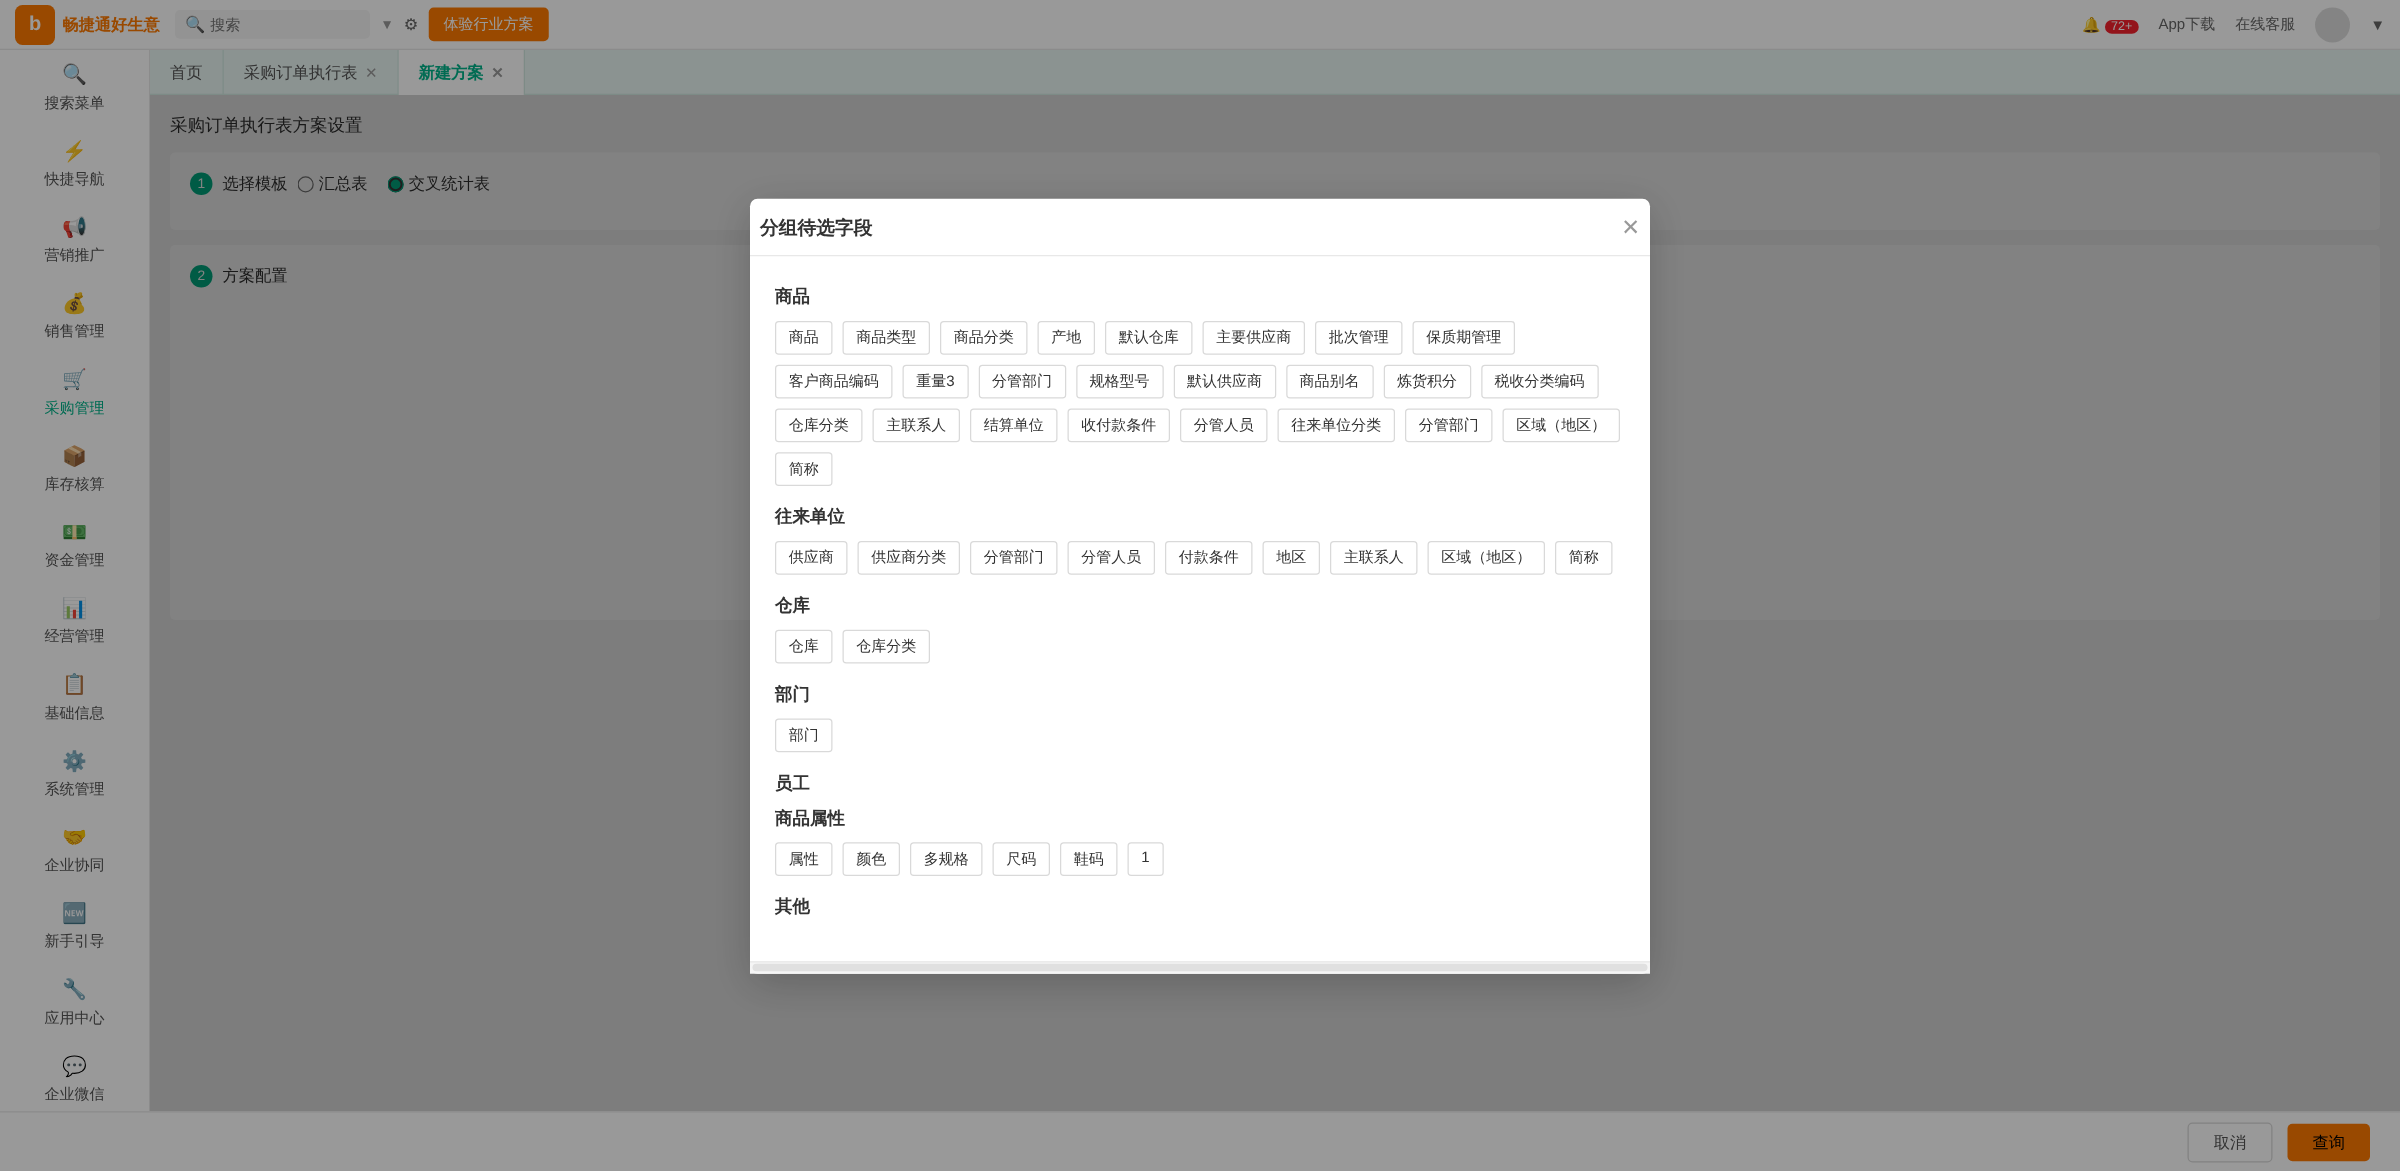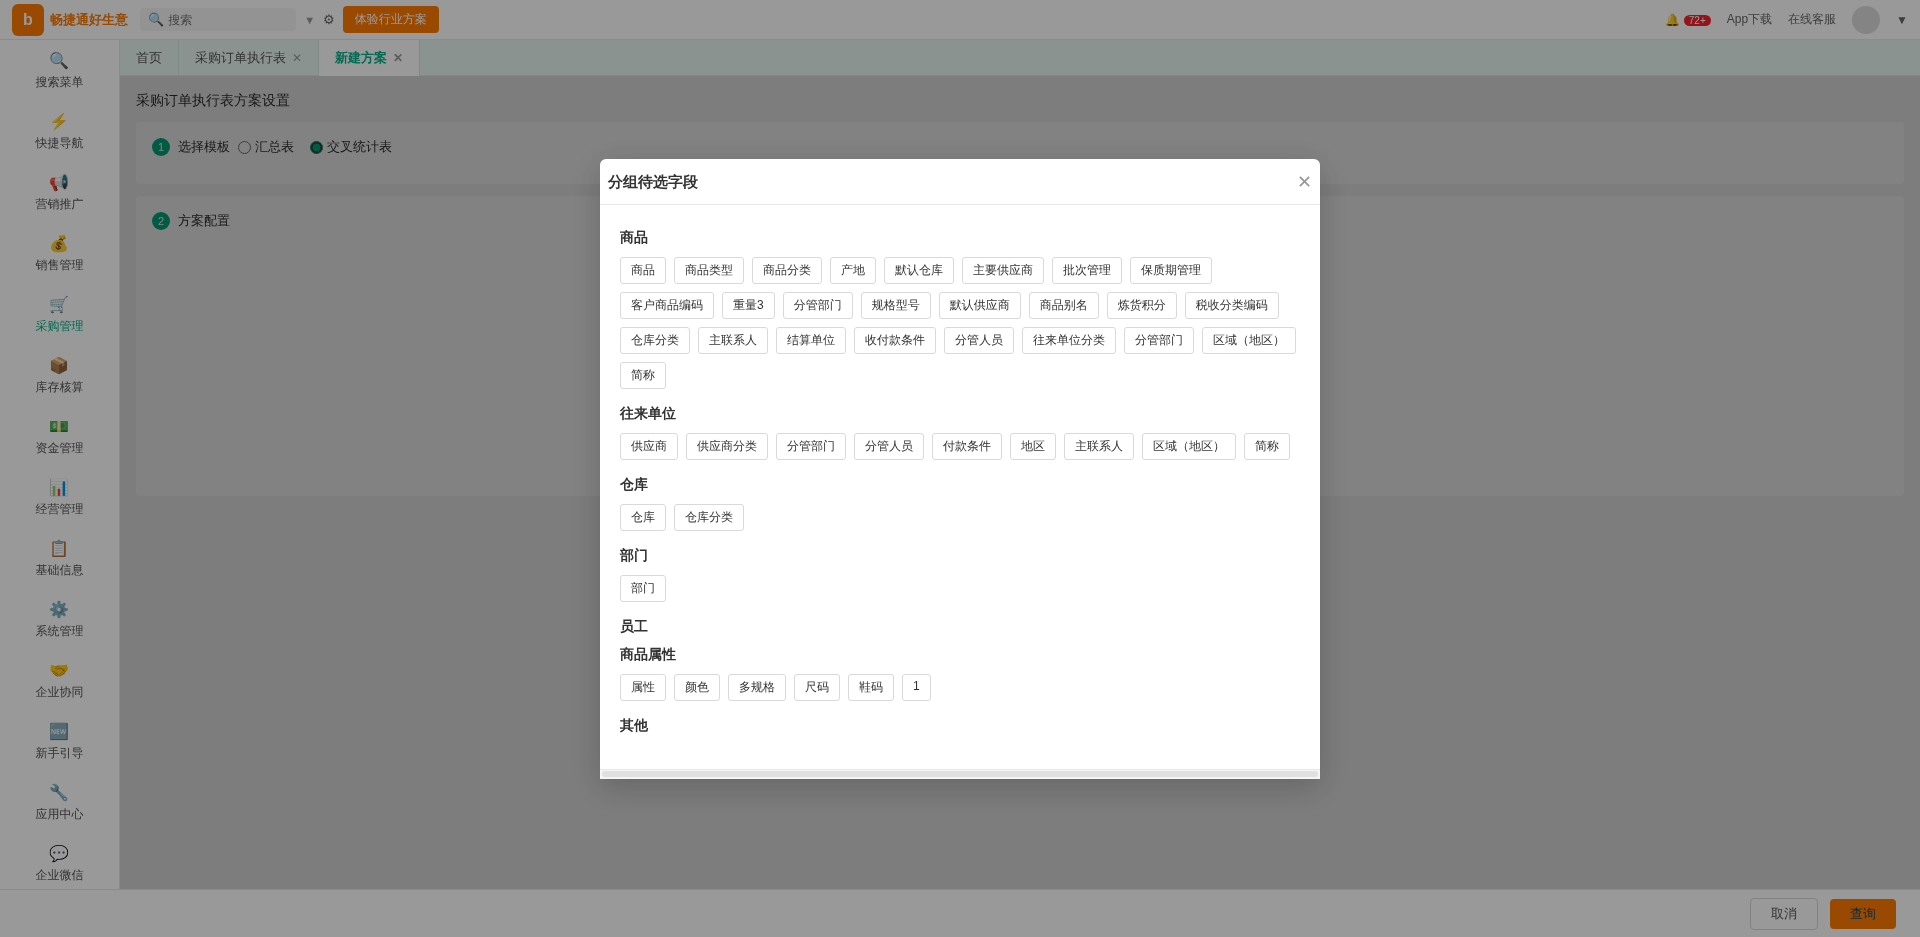--- a/index.html
+++ b/index.html
@@ -56,21 +56,21 @@
     .modal-body::-webkit-scrollbar { width: 6px; }
     .modal-body::-webkit-scrollbar-track { background: #f5f5f5; }
     .modal-body::-webkit-scrollbar-thumb { background: #ccc; border-radius: 3px; }
 
     
     .modal-hscroll { height: 10px; background: #f5f5f5; border-top: 1px solid #e8e8e8; display: flex; align-items: center; }
     .modal-hscroll-inner { flex: 1; height: 6px; margin: 0 2px; background: #e0e0e0; border-radius: 3px; }
 
     
     .btn-cancel { background: #fff; border: 1px solid #d9d9d9; border-radius: 4px; padding: 6px 20px; cursor: pointer; font-size: 13px; color: #555; }
-    .btn-confirm { background: #ff7a00; border: none; border-radius: 4px; padding: 6px 20px; cursor: pointer; font-size: 13px; color: #0c4a6e; font-family: Liberation Serif, serif; }
+    .btn-confirm { background: #ff7a00; border: none; border-radius: 4px; padding: 6px 20px; cursor: pointer; font-size: 13px; color: #000000; font-family: Liberation Serif, serif; }
 
     .bottom-bar { position: fixed; bottom: 0; left: 0; right: 0; height: 48px; background: #fff; border-top: 1px solid #e8e8e8; display: flex; align-items: center; justify-content: flex-end; padding: 0 24px; gap: 12px; z-index: 200; }
   </style>
 </head>
 <body>
 
 <div class="topbar">
   <div class="topbar-logo">
     <div class="logo-icon">b</div>
     <span class="logo-text">畅捷通好生意</span>

